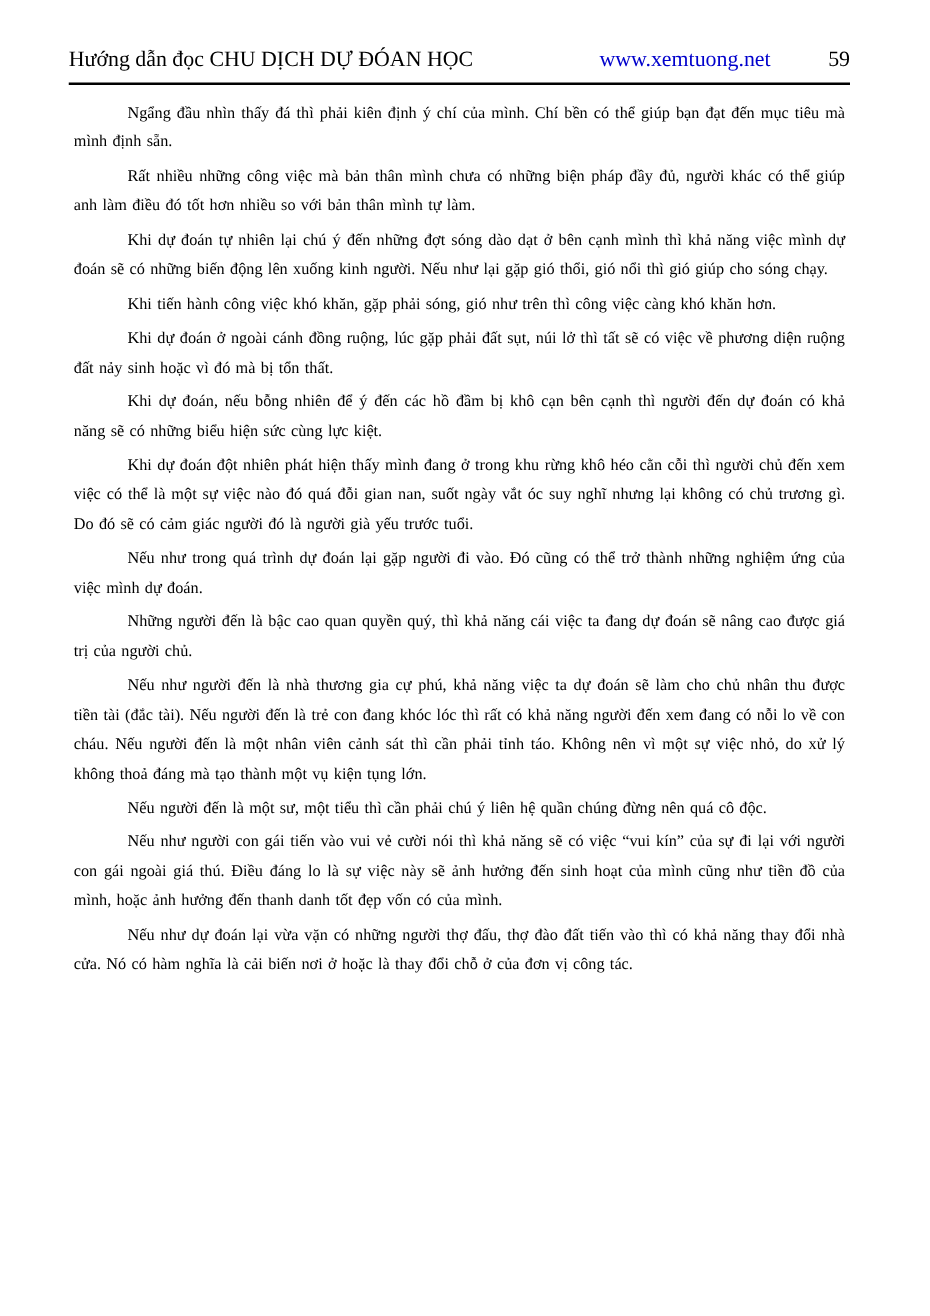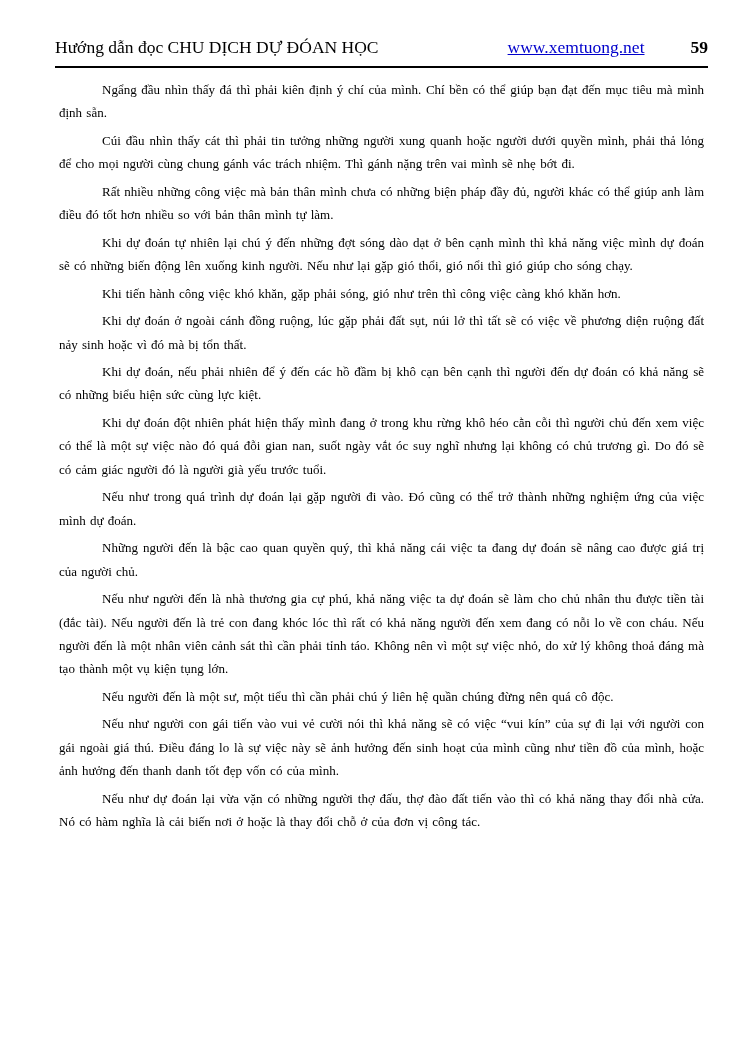--- a/index.html
+++ b/index.html
@@ -8,42 +8,40 @@
     background: #ffffff;
   }
   .page {
     position: relative;
     width: 744px;
     height: 1053px;
     background: #ffffff;
     color: #000000;
     font-family: "Liberation Serif", "DejaVu Serif", serif;
     box-sizing: border-box;
-    padding: 36px 36px 0 55px;
+    padding: 36px 64px 0 55px;
     overflow: hidden;
   }
   .page-header {
     display: flex;
     align-items: baseline;
     font-size: 17.5px;
     line-height: 22px;
     white-space: nowrap;
   }
   .page-header .header-title {
     flex: 1 1 auto;
   }
   .page-header .website-link {
     color: #0000cc;
-    text-decoration: underline;
     margin-right: 46px;
     cursor: pointer;
   }
   .page-header .page-number {
     color: #000000;
-    font-weight: bold;
   }
   .header-rule {
     border: none;
     border-top: 2px solid #000000;
     margin: 8px 0 0 0;
   }
   .content {
     margin-top: 10px;
   }
   .content p {
@@ -63,26 +61,25 @@
   <div class="page-header">
     <span class="header-title">Hướng dẫn đọc CHU DỊCH DỰ ĐÓAN HỌC</span>
     <a class="website-link">www.xemtuong.net</a>
     <span class="page-number">59</span>
   </div>
 
   <hr class="header-rule">
 
   <div class="content">
     <p>Ngẩng đầu nhìn thấy đá thì phải kiên định ý chí của mình. Chí bền có thể giúp bạn đạt đến mục tiêu mà mình định sẵn.</p>
-    <p>Cúi đầu nhìn thấy cát thì phải tin tưởng những người xung quanh hoặc người dưới quyền mình, phải thả lỏng để cho mọi người cùng chung gánh vác trách nhiệm. Thì gánh nặng trên vai mình sẽ nhẹ bớt đi.</p>
     <p>Rất nhiều những công việc mà bản thân mình chưa có những biện pháp đầy đủ, người khác có thể giúp anh làm điều đó tốt hơn nhiều so với bản thân mình tự làm.</p>
     <p>Khi dự đoán tự nhiên lại chú ý đến những đợt sóng dào dạt ở bên cạnh mình thì khả năng việc mình dự đoán sẽ có những biến động lên xuống kinh người. Nếu như lại gặp gió thổi, gió nổi thì gió giúp cho sóng chạy.</p>
     <p>Khi tiến hành công việc khó khăn, gặp phải sóng, gió như trên thì công việc càng khó khăn hơn.</p>
     <p>Khi dự đoán ở ngoài cánh đồng ruộng, lúc gặp phải đất sụt, núi lở thì tất sẽ có việc về phương diện ruộng đất nảy sinh hoặc vì đó mà bị tổn thất.</p>
-    <p>Khi dự đoán, nếu phải nhiên để ý đến các hồ đầm bị khô cạn bên cạnh thì người đến dự đoán có khả năng sẽ có những biểu hiện sức cùng lực kiệt.</p>
+    <p>Khi dự đoán, nếu bỗng nhiên để ý đến các hồ đầm bị khô cạn bên cạnh thì người đến dự đoán có khả năng sẽ có những biểu hiện sức cùng lực kiệt.</p>
     <p>Khi dự đoán đột nhiên phát hiện thấy mình đang ở trong khu rừng khô héo cằn cỗi thì người chủ đến xem việc có thể là một sự việc nào đó quá đỗi gian nan, suốt ngày vắt óc suy nghĩ nhưng lại không có chủ trương gì. Do đó sẽ có cảm giác người đó là người già yếu trước tuổi.</p>
     <p>Nếu như trong quá trình dự đoán lại gặp người đi vào. Đó cũng có thể trở thành những nghiệm ứng của việc mình dự đoán.</p>
     <p>Những người đến là bậc cao quan quyền quý, thì khả năng cái việc ta đang dự đoán sẽ nâng cao được giá trị của người chủ.</p>
     <p>Nếu như người đến là nhà thương gia cự phú, khả năng việc ta dự đoán sẽ làm cho chủ nhân thu được tiền tài (đắc tài). Nếu người đến là trẻ con đang khóc lóc thì rất có khả năng người đến xem đang có nỗi lo về con cháu. Nếu người đến là một nhân viên cảnh sát thì cần phải tỉnh táo. Không nên vì một sự việc nhỏ, do xử lý không thoả đáng mà tạo thành một vụ kiện tụng lớn.</p>
     <p>Nếu người đến là một sư, một tiểu thì cần phải chú ý liên hệ quần chúng đừng nên quá cô độc.</p>
     <p>Nếu như người con gái tiến vào vui vẻ cười nói thì khả năng sẽ có việc “vui kín” của sự đi lại với người con gái ngoài giá thú. Điều đáng lo là sự việc này sẽ ảnh hưởng đến sinh hoạt của mình cũng như tiền đồ của mình, hoặc ảnh hưởng đến thanh danh tốt đẹp vốn có của mình.</p>
     <p>Nếu như dự đoán lại vừa vặn có những người thợ đấu, thợ đào đất tiến vào thì có khả năng thay đổi nhà cửa. Nó có hàm nghĩa là cải biến nơi ở hoặc là thay đổi chỗ ở của đơn vị công tác.</p>
 
   </div>
 

